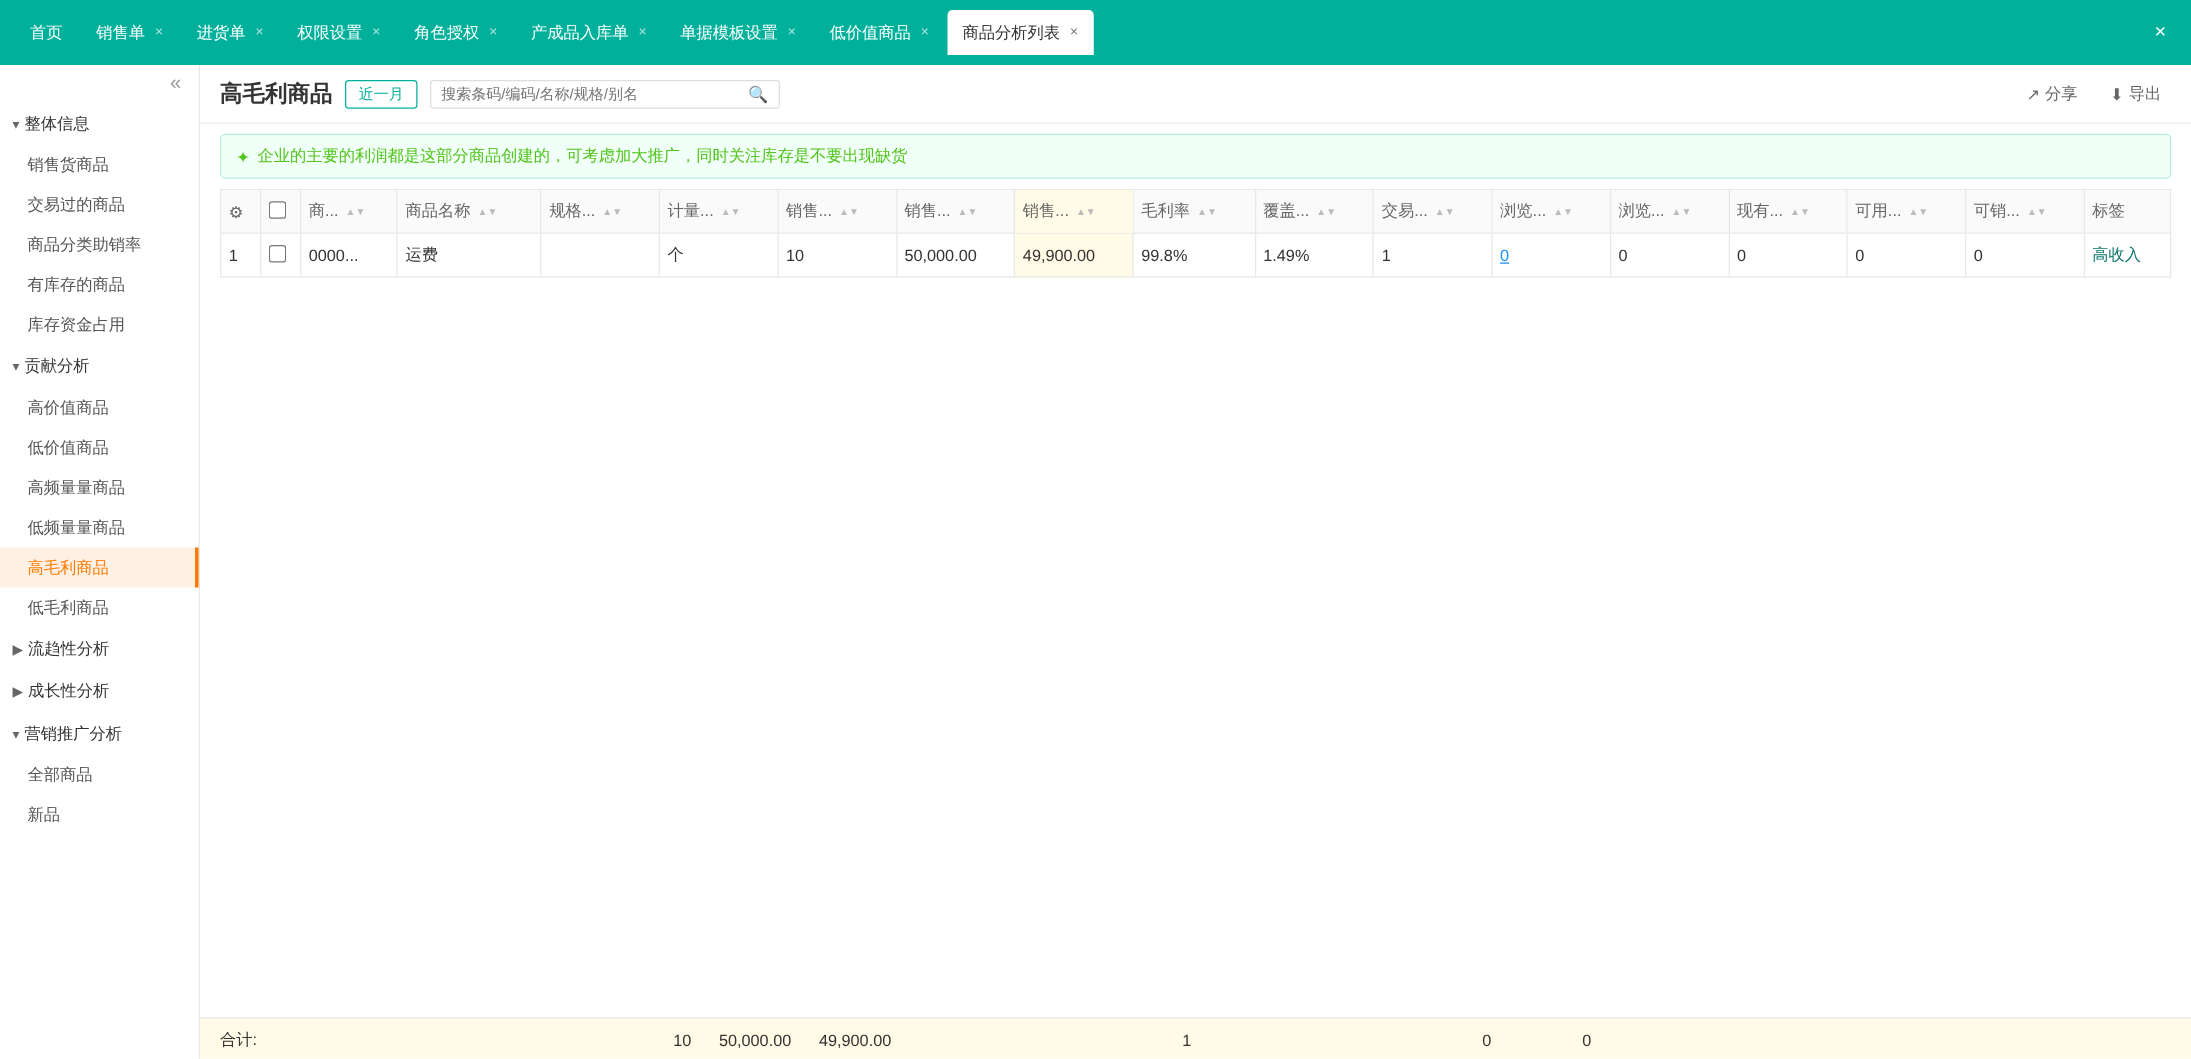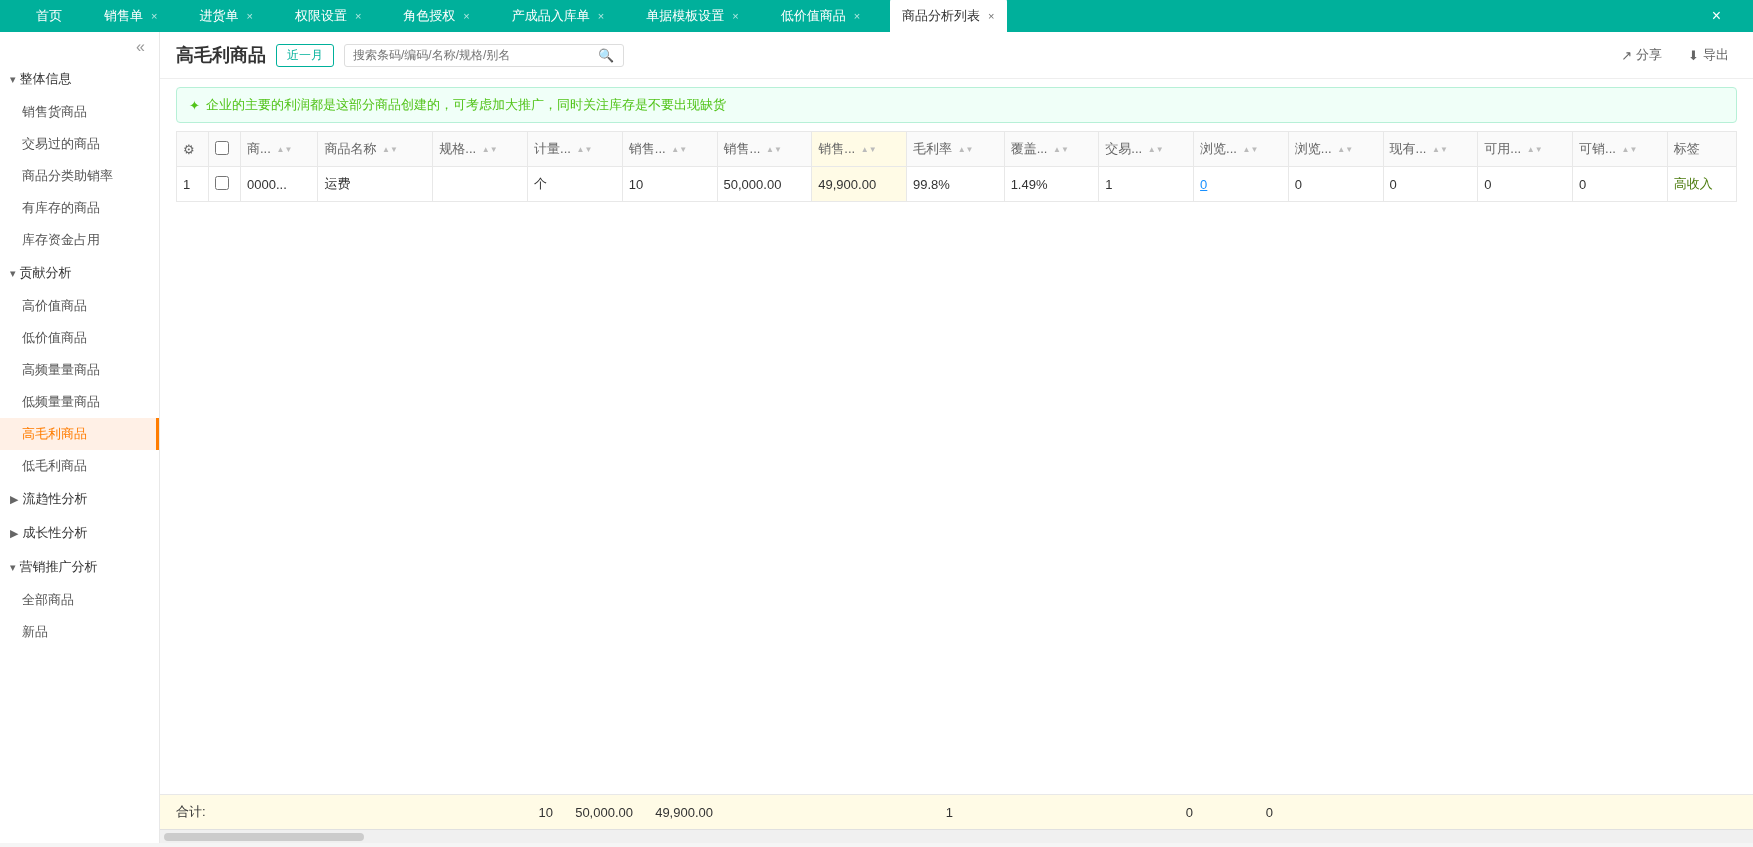--- a/index.html
+++ b/index.html
@@ -3,24 +3,24 @@
   <meta charset="utf-8">
   <style>
     * { box-sizing: border-box; margin: 0; padding: 0; font-family: 'Microsoft YaHei', Arial, sans-serif; font-size: 13px; }
     body { background: #f5f5f5; overflow: hidden; width: 1753px; height: 847px; }
 
     
     .top-nav {
       display: flex;
       align-items: center;
       background: #00b09b;
-      height: 32px;
-      padding: 0 24px;
+      height: 52px;
+      padding: 0 12px;
       color: white;
-      gap: 18px;
+      gap: 3px;
     }
     .nav-item {
       padding: 0 12px;
       height: 36px;
       line-height: 36px;
       cursor: pointer;
       white-space: nowrap;
       color: white;
       font-size: 13px;
       display: flex;
@@ -210,21 +210,21 @@
       margin-left: 2px;
       vertical-align: middle;
     }
     td {
       padding: 8px 6px;
       border: 1px solid #e8e8e8;
       color: #333;
       white-space: nowrap;
     }
     .tag-high-income-green {
-      color: #4d7c0f;
+      color: #0f766e;
     }
     .link-cell {
       color: #1890ff;
       cursor: pointer;
       text-decoration: underline;
     }
 
     
     .footer-bar {
       display: flex;

